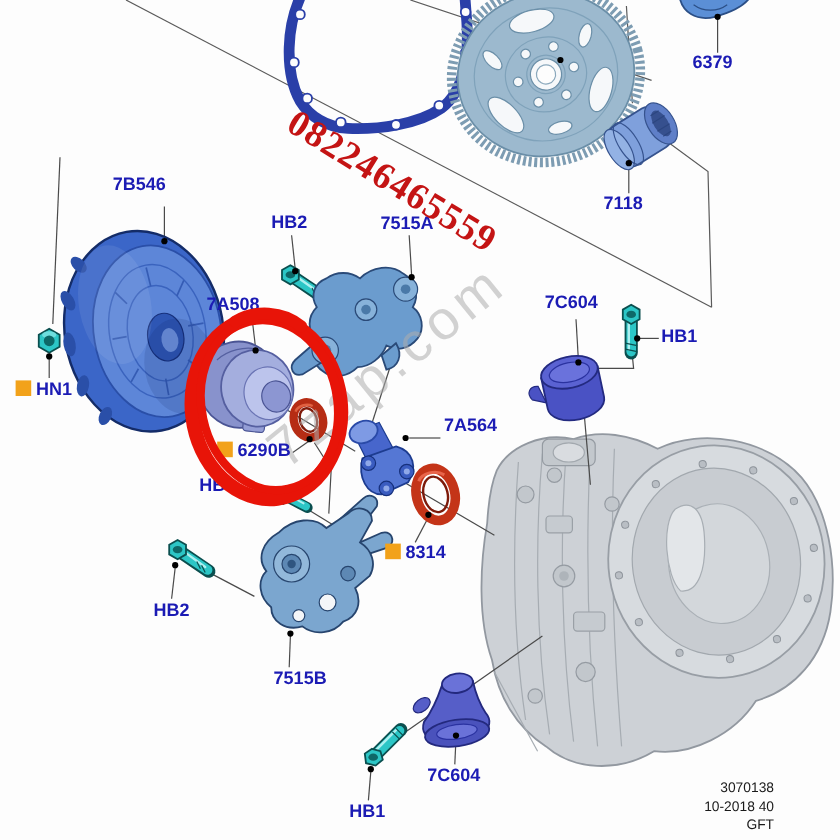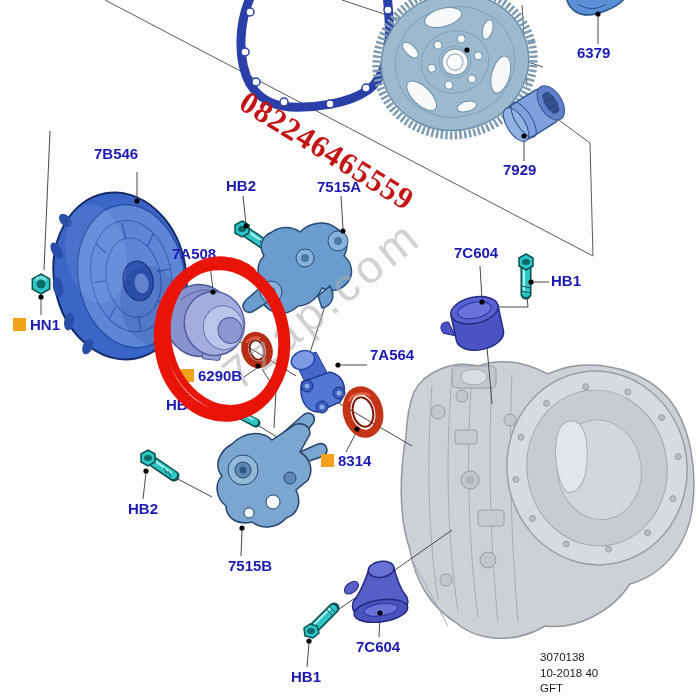--- a/index.html
+++ b/index.html
@@ -12,21 +12,21 @@
      font-family:"Liberation Sans",sans-serif;}
   .plabel{position:absolute;z-index:3;color:#1b1bb4;font-weight:700;font-size:15px;
      white-space:nowrap;line-height:15px;}
   .plabel .marker{display:inline-block;width:13px;height:13px;background:#f2a21a;
      margin-right:4px;vertical-align:-1px;}
   .phone{position:absolute;left:252px;top:84px;z-index:4;transform:rotate(31.5deg);
      transform-origin:0 0;color:#c41414;font-family:"Liberation Serif",serif;
      font-weight:700;font-size:31px;letter-spacing:1px;white-space:nowrap;}
   svg.ring{position:absolute;left:0;top:0;z-index:5;pointer-events:none;}
   .footer{position:absolute;left:540px;top:650px;width:105px;z-index:3;color:#1a1a1a;
-     font-size:11.5px;line-height:15.5px;text-align:left;font-weight:400;}
+     font-size:11.5px;line-height:15.5px;text-align:right;font-weight:400;}
 </style>
 </head>
 <body>
 
 <div id="stage">
 
 <svg class="base" width="700" height="700" viewBox="0 0 700 700">
 
   <g stroke="#5a5a5a" stroke-width="1" fill="none">
     <path d="M105,0 L593,256"></path>
@@ -345,21 +345,21 @@
 </svg>
 
 <div class="watermark">7zap.com</div>
 
 <div class="phone">082246465559</div>
 
 <div class="plabel" style="left:94px;top:146px">7B546</div>
 <div class="plabel" style="left:226px;top:178px">HB2</div>
 <div class="plabel" style="left:317px;top:179px">7515A</div>
 <div class="plabel" style="left:577px;top:45px">6379</div>
-<div class="plabel" style="left:503px;top:162px">7929</div>
+<div class="plabel" style="left:503px;top:162px">7118</div>
 <div class="plabel" style="left:172px;top:246px">7A508</div>
 <div class="plabel" style="left:454px;top:245px">7C604</div>
 <div class="plabel" style="left:551px;top:273px">HB1</div>
 <div class="plabel" style="left:13px;top:317px"><span class="marker"></span><span>HN1</span></div>
 <div class="plabel" style="left:181px;top:368px"><span class="marker"></span><span>6290B</span></div>
 <div class="plabel" style="left:166px;top:397px">HB3</div>
 <div class="plabel" style="left:370px;top:347px">7A564</div>
 <div class="plabel" style="left:321px;top:453px"><span class="marker"></span><span>8314</span></div>
 <div class="plabel" style="left:128px;top:501px">HB2</div>
 <div class="plabel" style="left:228px;top:558px">7515B</div>

